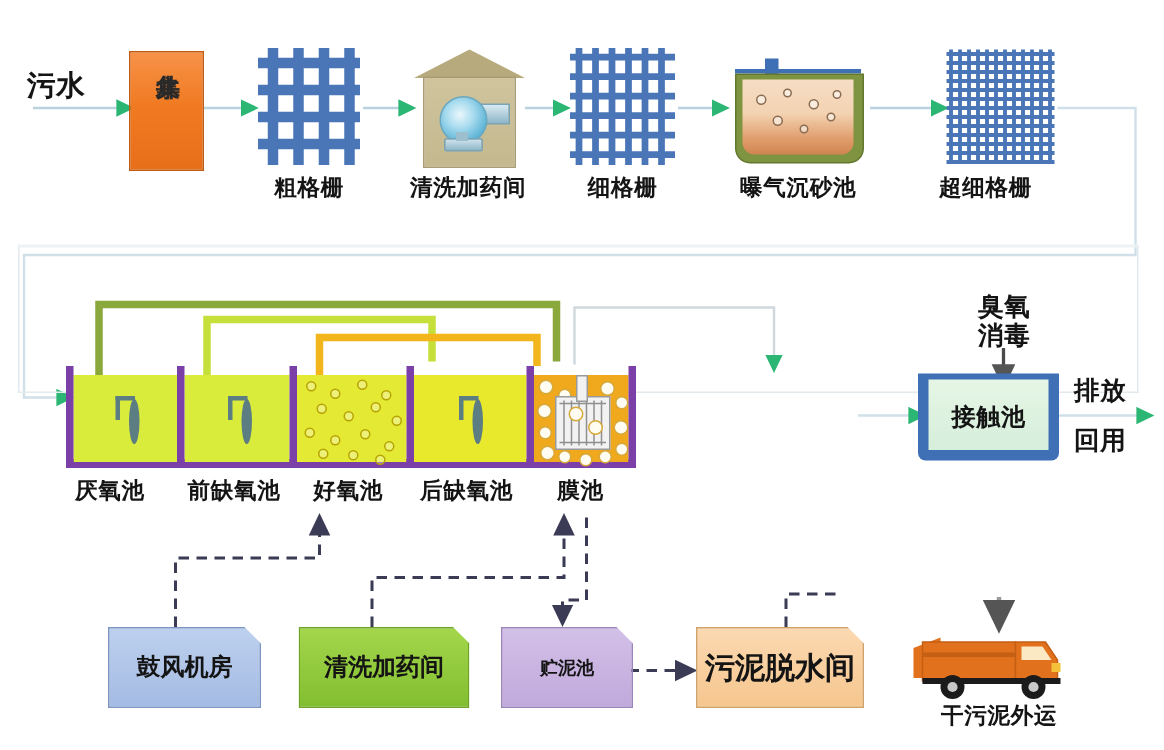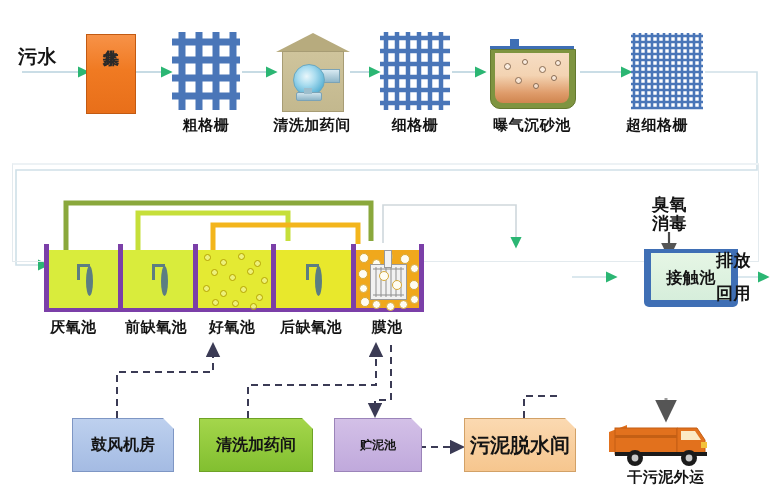--- a/index.html
+++ b/index.html
@@ -315,21 +315,21 @@
   <div class="lbl" style="left:50px;top:318px;width:66px;text-align:left;font-size:15px;">厌氧池</div>
   <div class="lbl" style="left:117px;top:318px;width:78px;text-align:center;font-size:15px;">前缺氧池</div>
   <div class="lbl" style="left:198px;top:318px;width:68px;text-align:center;font-size:15px;">好氧池</div>
   <div class="lbl" style="left:271px;top:318px;width:80px;text-align:center;font-size:15px;">后缺氧池</div>
   <div class="lbl" style="left:356px;top:318px;width:62px;text-align:center;font-size:15px;">膜池</div>
 
 
   <div class="lbl" style="left:652px;top:196px;font-size:17px;line-height:1.05;">臭氧</div>
   <div class="lbl" style="left:652px;top:215px;font-size:17px;line-height:1.05;">消毒</div>
 
-  <div class="abs" style="left:644px;top:249px;width:94px;height:44px;">
+  <div class="abs" style="left:612px;top:249px;width:94px;height:44px;">
     <div class="contact-outer abs" style="left:0;top:0;width:94px;height:58px;"></div>
     <div class="contact-inner abs" style="left:7px;top:4px;width:80px;height:47px;"></div>
     <div class="lbl" style="left:0;top:19px;width:94px;text-align:center;font-size:16px;">接触池</div>
   </div>
 
   <div class="lbl" style="left:716px;top:252px;font-size:17px;line-height:1.05;">排放</div>
   <div class="lbl" style="left:716px;top:285px;font-size:17px;line-height:1.05;">回用</div>
 
   <div class="box3d" style="left:72px;top:418px;width:100px;height:52px;background:linear-gradient(180deg,#bdd0ee 0%,#a4bbe3 100%);border:1px solid #7e96c4;font-size:16px;">
     <span>鼓风机房</span>

